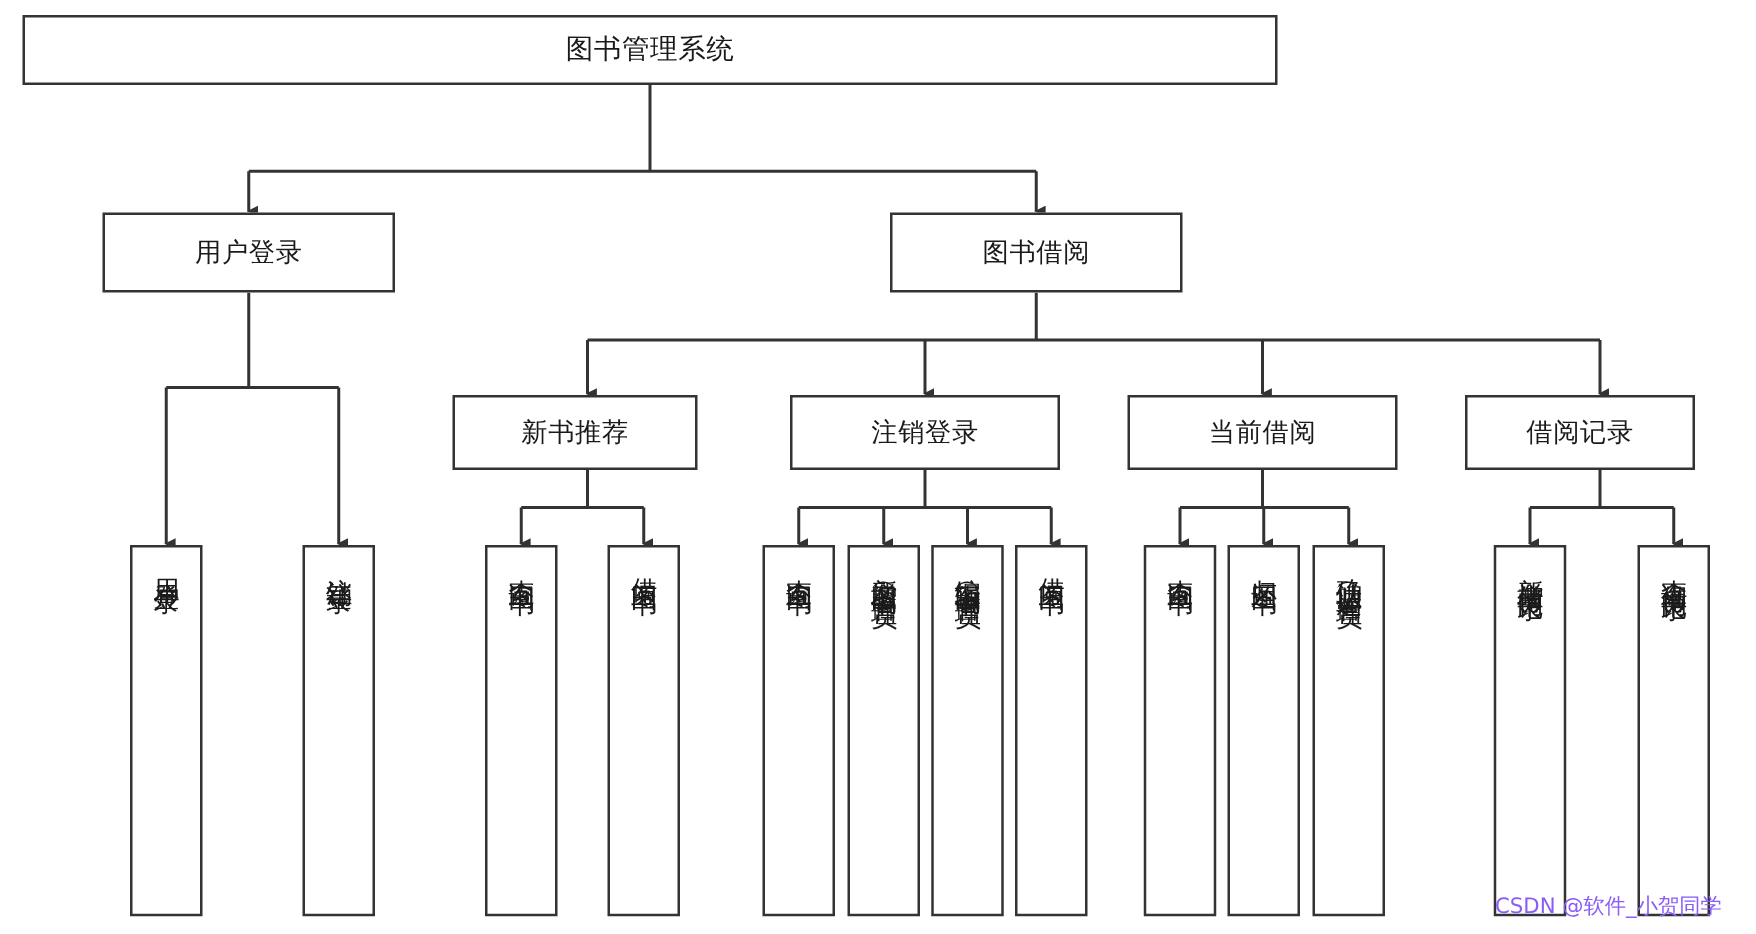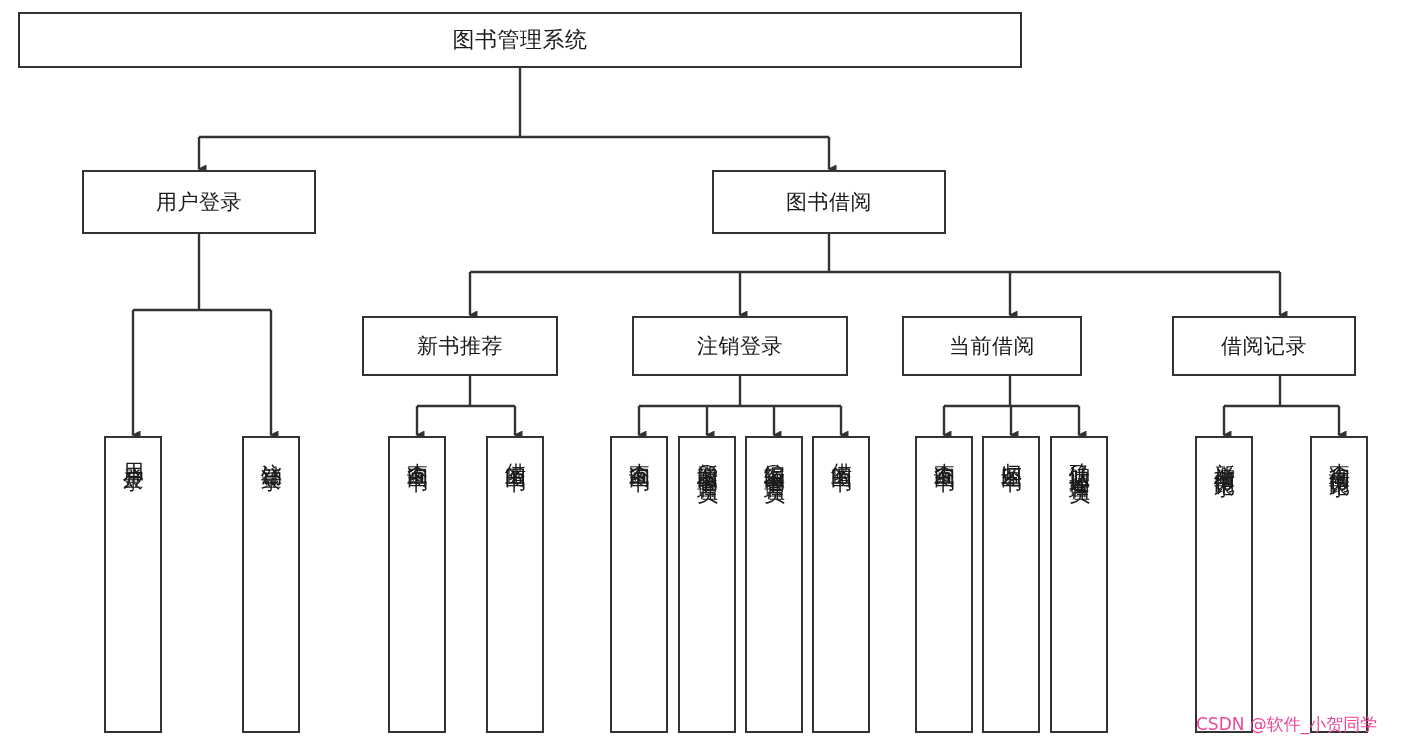--- a/index.html
+++ b/index.html
@@ -55,21 +55,21 @@
   .node.vertical .label {
     writing-mode: vertical-rl;
     text-orientation: upright;
     font-size: 21px;
     line-height: 1.18;
     letter-spacing: 3px;
     margin: 0 auto;
   }
   .watermark {
     position: absolute;
-    color: #ec4899;
+    color: #8b5cf6;
     font-size: 17px;
     white-space: nowrap;
     font-family: "DejaVu Sans", "Liberation Sans", sans-serif;
   }
 </style>
 </head>
 <body>
 
 <div id="canvas">
 
@@ -125,21 +125,21 @@
       </div>
       <div class="node horizontal" style="left: 712px; top: 170px; width: 234px; height: 64px;">
         <span class="label">图书借阅</span>
       </div>
       <div class="node horizontal" style="left: 362px; top: 316px; width: 196px; height: 60px; justify-content: center;">
         <span class="label">新书推荐</span>
       </div>
       <div class="node horizontal" style="left: 632px; top: 316px; width: 216px; height: 60px;">
         <span class="label">注销登录</span>
       </div>
-      <div class="node horizontal" style="left: 902px; top: 316px; width: 180px; height: 60px;">
+      <div class="node horizontal" style="left: 902px; top: 316px; width: 216px; height: 60px;">
         <span class="label">当前借阅</span>
       </div>
       <div class="node horizontal" style="left: 1172px; top: 316px; width: 184px; height: 60px;">
         <span class="label">借阅记录</span>
       </div>
       <div class="node vertical" style="left: 104px; top: 436px; width: 58px; height: 297px;">
         <span class="label">用户登录</span>
       </div>
       <div class="node vertical" style="left: 242px; top: 436px; width: 58px; height: 297px;">
         <span class="label">注销登录</span>

